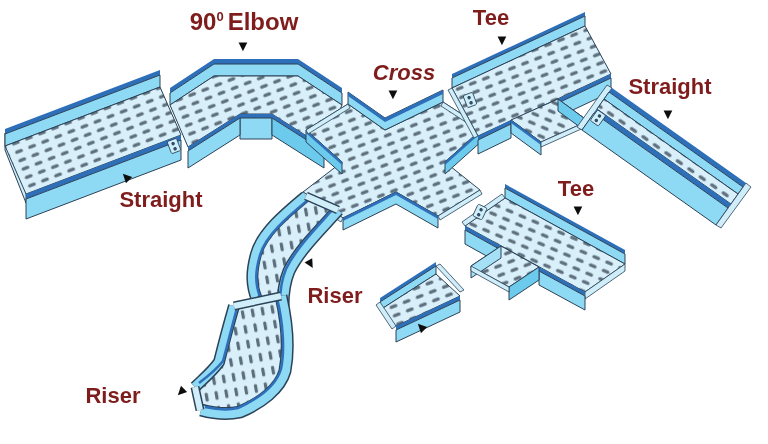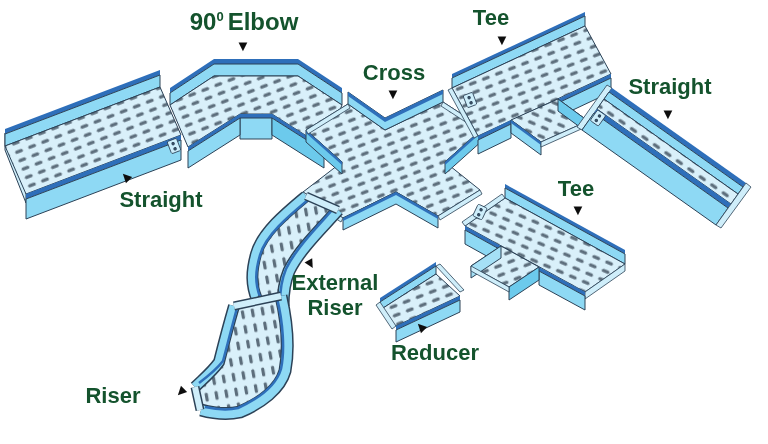--- a/index.html
+++ b/index.html
@@ -1,20 +1,20 @@
 <!DOCTYPE html>
 <html><head>
 <meta charset="utf-8">
 <style>
   html,body{margin:0;padding:0;background:#fff;}
   #stage{position:relative;width:768px;height:444px;background:#ffffff;overflow:hidden;
          font-family:"Liberation Sans",sans-serif;}
   #stage svg{position:absolute;left:0;top:0;}
   .label{position:absolute;transform:translate(-50%,-50%);font-weight:700;font-size:22px;
-         color:#14532d;white-space:nowrap;text-align:center;line-height:1.12;}
+         color:#7f1d1d;white-space:nowrap;text-align:center;line-height:1.12;}
   .label sup{font-size:13px;vertical-align:9px;}
   .label .sfx{margin-left:4px;}
   .big{font-size:24px;}
   .arrow{position:absolute;font-size:15px;color:#0d0d0d;line-height:1;
          transform:translate(-50%,-50%) rotate(var(--r,0deg));}
 </style>
 </head>
 <body>
 
 <div id="stage">
@@ -167,39 +167,37 @@
 </svg>
 
 <div class="label big" style="left:244px;top:22px;">
   <span>90</span><sup>0</sup><span class="sfx">Elbow</span>
 </div>
 <div class="arrow" style="left:243px;top:45px;">▼</div>
 
 <div class="label" style="left:491px;top:18px;">Tee</div>
 <div class="arrow" style="left:502px;top:39px;">▼</div>
 
-<div class="label" style="left:394px;top:73px;">Cross</div>
+<div class="label" style="left:404px;top:73px;font-style:italic;">Cross</div>
 <div class="arrow" style="left:393px;top:93px;">▼</div>
 
 <div class="label" style="left:670px;top:87px;">Straight</div>
 <div class="arrow" style="left:668px;top:113px;">▼</div>
 
 <div class="label" style="left:161px;top:200px;">Straight</div>
 <div class="arrow" style="left:127px;top:178px;--r:135deg;">▼</div>
 
 <div class="label" style="left:576px;top:189px;">Tee</div>
 <div class="arrow" style="left:578px;top:209px;">▼</div>
 
 <div class="label" style="left:335px;top:296px;">
-  <div>External</div>
   <div>Riser</div>
 </div>
 <div class="arrow" style="left:310px;top:263px;--r:-30deg;">▼</div>
 
 <div class="label" style="left:113px;top:396px;">
   <div>Riser</div>
 </div>
 <div class="arrow" style="left:182px;top:391px;--r:45deg;">▼</div>
 
-<div class="label" style="left:435px;top:353px;">Reducer</div>
 <div class="arrow" style="left:422px;top:328px;--r:135deg;">▼</div>
 
 </div>
 
 </body></html>

